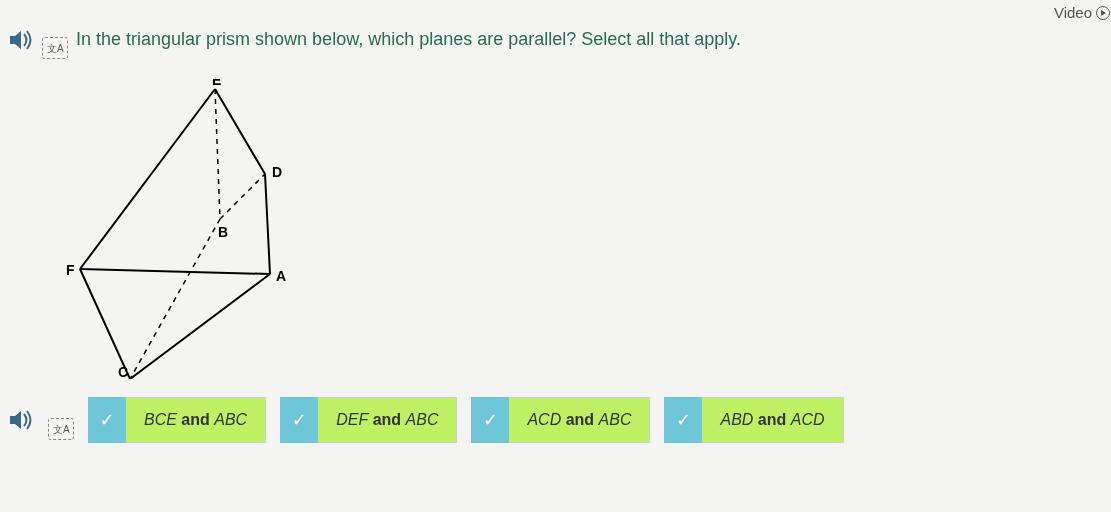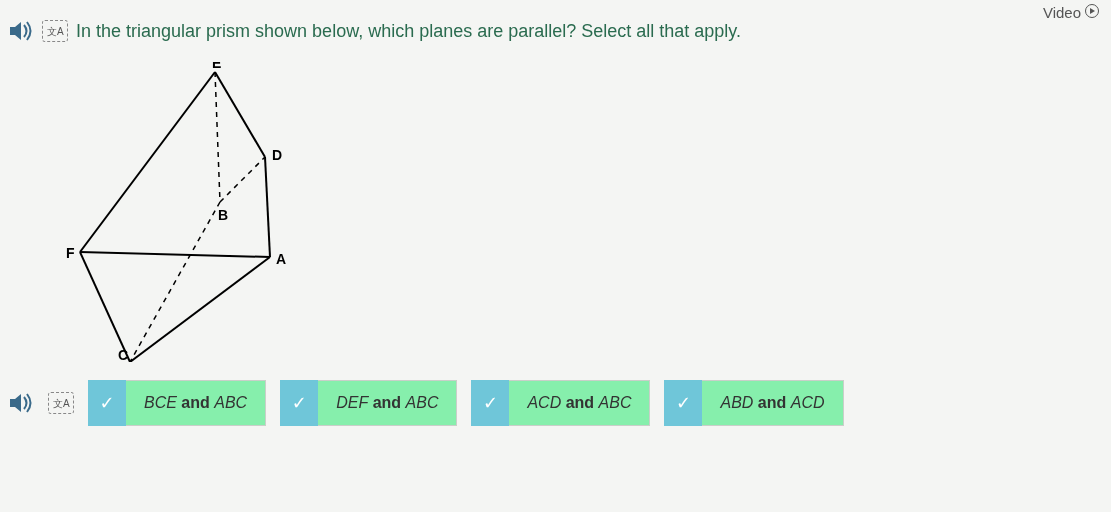--- a/index.html
+++ b/index.html
@@ -7,25 +7,25 @@
       width: 1111px;
       height: 512px;
       background: #f4f5f3;
       font-family: Verdana, Geneva, sans-serif;
       position: relative;
       overflow: hidden;
     }
     .video-link {
       position: absolute;
       top: 4px;
-      right: 12px;
+      right: 1px;
       color: #555;
       font-size: 15px;
       display: flex;
-      align-items: flex-start;
+      align-items: center;
       gap: 4px;
       cursor: pointer;
     }
     .video-link .play-circle {
       width: 14px; height: 14px;
       border: 1.5px solid #555;
       border-radius: 50%;
       display: inline-flex;
       align-items: center;
       justify-content: center;
@@ -47,20 +47,21 @@
       display: block;
     }
     .translate-box {
       border: 1px dashed #888;
       border-radius: 3px;
       padding: 2px 3px;
       color: #555;
       display: inline-flex;
       align-items: center;
       cursor: pointer;
+      margin-top: 17px;
     }
     .question-text {
       color: #2a6b4f;
       font-size: 18px;
     }
     .diagram-area {
       margin: 20px 0 0 60px;
       width: 260px;
       height: 300px;
     }
@@ -79,21 +80,21 @@
     .option .check {
       width: 38px;
       background: #6fc6d9;
       display: flex;
       align-items: center;
       justify-content: center;
       color: #fff;
       font-size: 18px;
     }
     .option .label {
-      background: #86efac;
+      background: #bef264;
       border: 1px solid #c9cfc9;
       border-left: none;
       display: flex;
       align-items: center;
       padding: 0 18px;
       font-size: 16px;
       color: #333;
       font-style: italic;
       white-space: nowrap;
     }

